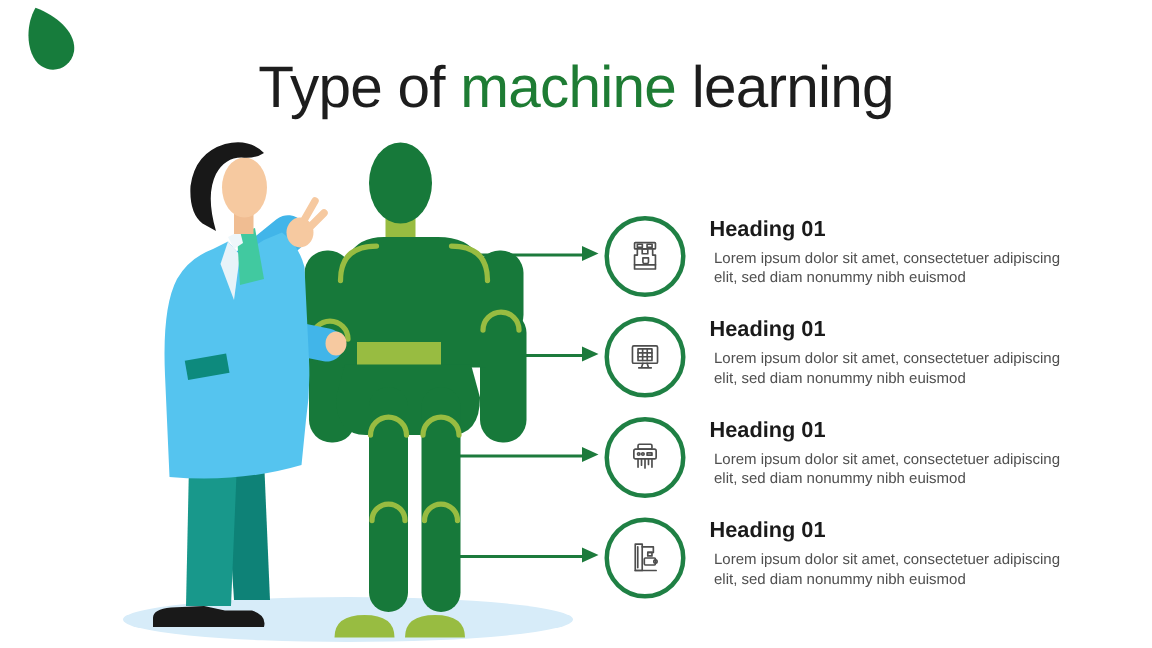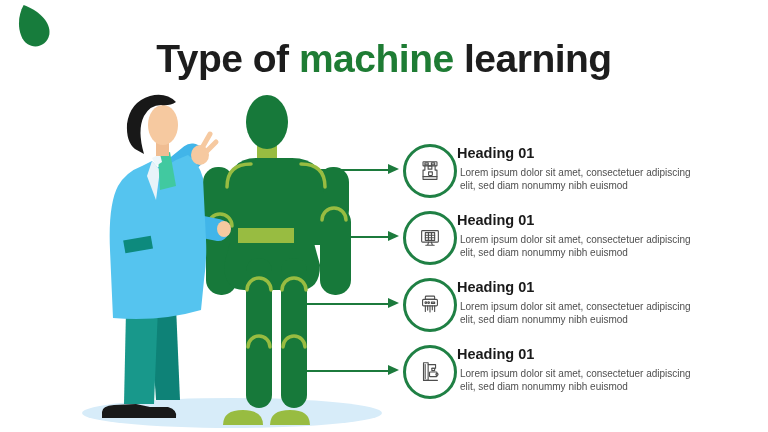--- a/index.html
+++ b/index.html
@@ -2,34 +2,34 @@
 <html><head>
 <meta charset="utf-8">
 <style>
   html,body{margin:0;padding:0;width:768px;height:432px;overflow:hidden;background:#ffffff;
     font-family:"Liberation Sans","DejaVu Sans",sans-serif;position:relative;}
   .slide{position:absolute;inset:0;width:768px;height:432px;background:#fff;}
 
   .corner-leaf{position:absolute;left:17px;top:3px;width:38px;height:46px;}
 
   .title{position:absolute;top:36px;left:0;right:0;text-align:center;
-    font-size:39px;font-weight:bold;letter-spacing:-0.5px;color:#1d1d1d;line-height:46px;white-space:pre;}
+    font-size:39px;font-weight:normal;letter-spacing:-0.5px;color:#1d1d1d;line-height:46px;white-space:pre;}
   .title .hl{color:#1e7c34;}
 
   .illus{position:absolute;left:70px;top:85px;width:320px;height:347px;}
 
   .arrow{position:absolute;height:0;border-top:2.6px solid #1c7a3c;}
   .arrow .head{position:absolute;right:-11px;top:-7px;width:0;height:0;
     border-left:11px solid #1c7a3c;border-top:5.6px solid transparent;border-bottom:5.6px solid transparent;}
   .arrow1{left:300px;top:169px;width:88px;}
   .arrow2{left:315px;top:236px;width:73px;}
   .arrow3{left:294px;top:303px;width:94px;}
   .arrow4{left:294px;top:370px;width:94px;}
 
-  .row{position:absolute;left:403px;display:flex;width:340px;align-items:flex-start;}
+  .row{position:absolute;left:403px;display:flex;gap:16px;width:340px;align-items:flex-start;}
   .row1{top:144px;} .row2{top:211px;} .row3{top:278px;} .row4{top:345px;}
   .circle{width:54px;height:54px;box-sizing:border-box;border-radius:50%;
     border:3px solid #1f8044;background:#fff;display:flex;align-items:center;justify-content:center;flex-shrink:0;}
   .rowtext{padding-top:2px;}
   .rowtext h3{margin:0 0 4px 0;font-size:14.5px;font-weight:bold;color:#1a1a1a;line-height:1.1;}
   .rowtext p{margin:3px;font-size:10px;line-height:1.35;color:#4f4f4f;width:232px;}
 
   .icon{stroke:#4d4d4d;stroke-width:1.2;fill:none;stroke-linecap:round;stroke-linejoin:round;}
 </style>
 </head>

